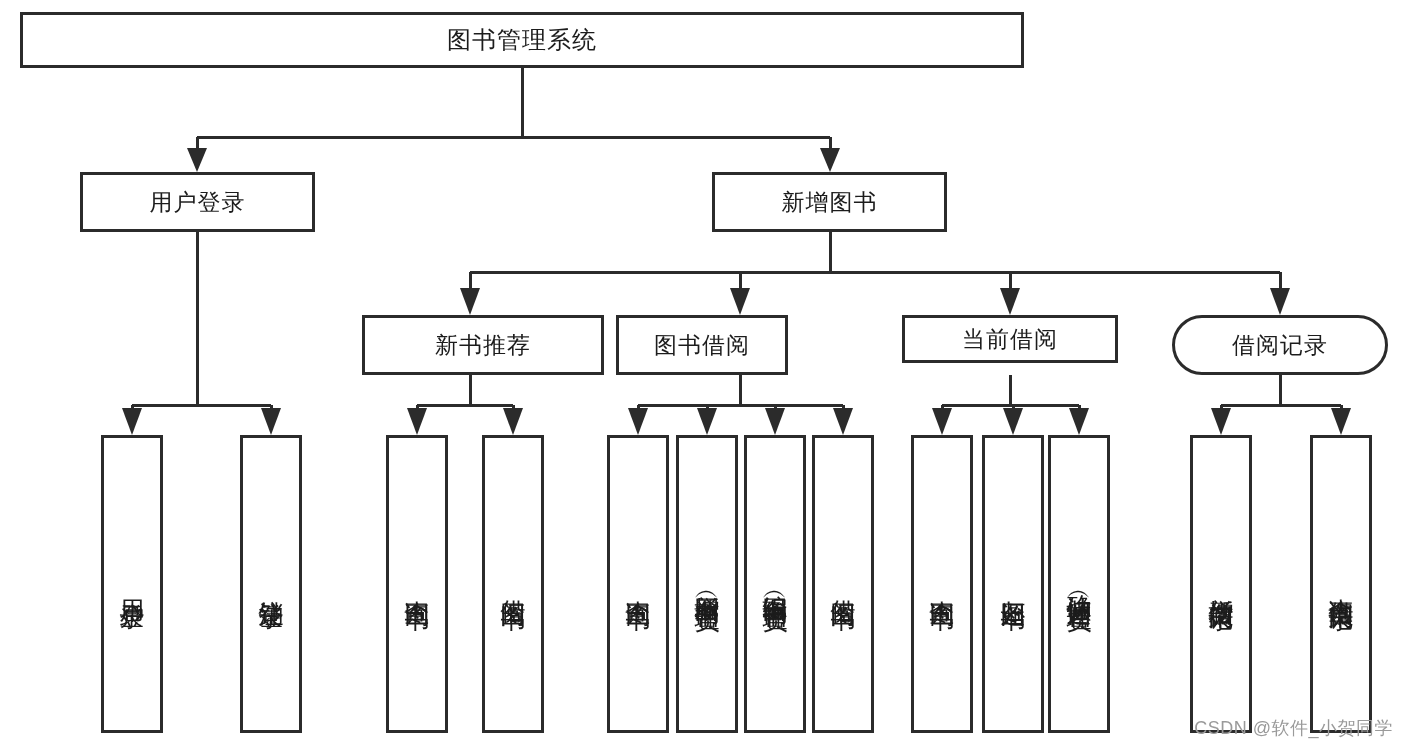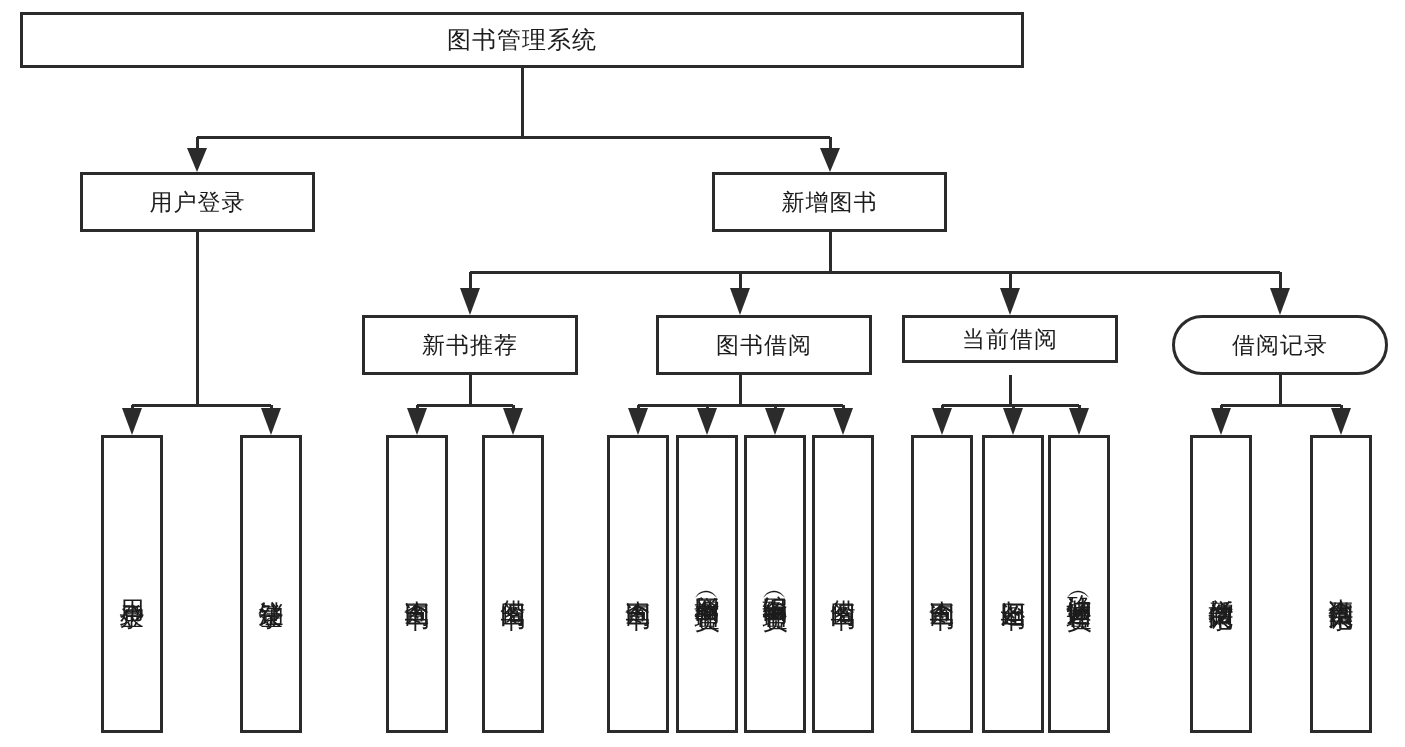--- a/index.html
+++ b/index.html
@@ -155,24 +155,24 @@
     <span class="label">图书管理系统</span>
   </div>
 
   <div class="node lvl2" style="left:80px;top:172px;width:235px;height:60px;">
     <span class="label">用户登录</span>
   </div>
   <div class="node lvl2" style="left:712px;top:172px;width:235px;height:60px;">
     <span class="label">新增图书</span>
   </div>
 
-  <div class="node lvl3" style="left:362px;top:315px;width:216px;height:60px;">
+  <div class="node lvl3" style="left:362px;top:315px;width:242px;height:60px;">
     <span class="label">新书推荐</span>
   </div>
-  <div class="node lvl3" style="left:656px;top:315px;width:216px;height:60px;">
+  <div class="node lvl3" style="left:616px;top:315px;width:172px;height:60px;">
     <span class="label">图书借阅</span>
   </div>
   <div class="node lvl3" style="left:902px;top:315px;width:216px;height:48px;">
     <span class="label">当前借阅</span>
   </div>
   <div class="node lvl3" style="left:1172px;top:315px;width:216px;height:60px;border-radius:30px;">
     <span class="label">借阅记录</span>
   </div>
 
   <div class="node leaf" style="left:101px;top:435px;width:62px;height:298px;">
@@ -212,14 +212,15 @@
     <span class="label">确认归还（管理员）</span>
   </div>
 
   <div class="node leaf" style="left:1190px;top:435px;width:62px;height:298px;">
     <span class="label">新增借阅记录</span>
   </div>
   <div class="node leaf" style="left:1310px;top:435px;width:62px;height:298px;">
     <span class="label">查询借阅记录</span>
   </div>
 
+  <div id="watermark">CSDN @软件_小贺同学</div>
 
 </div>
 
 </body></html>

